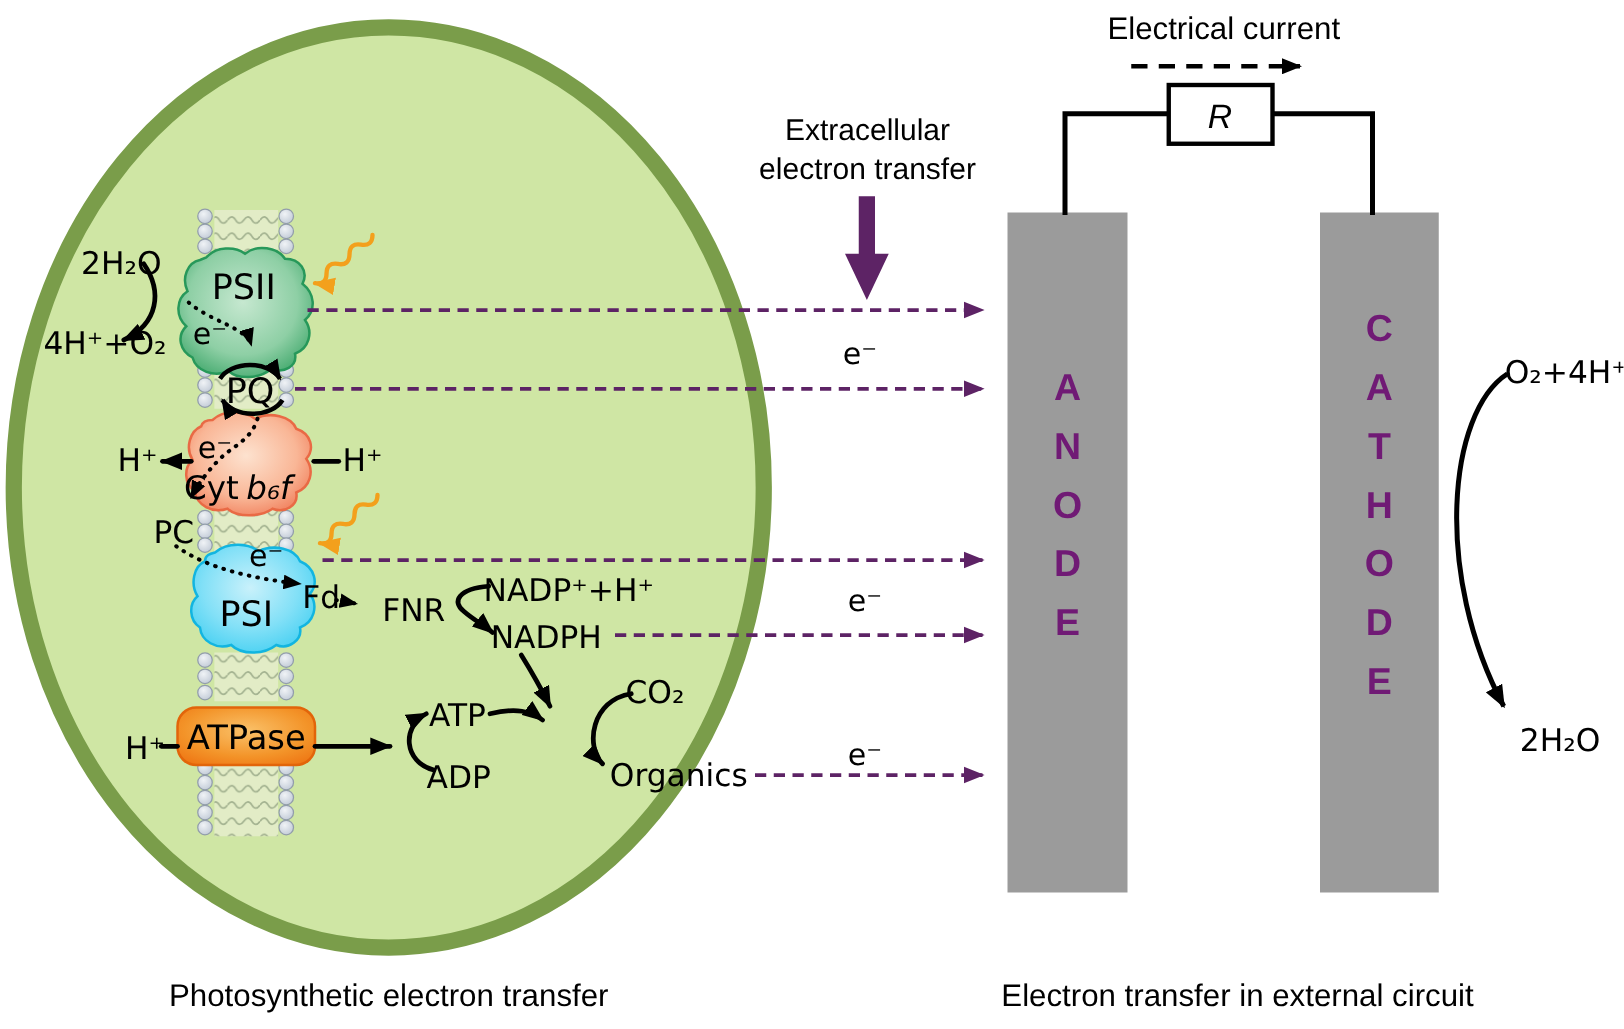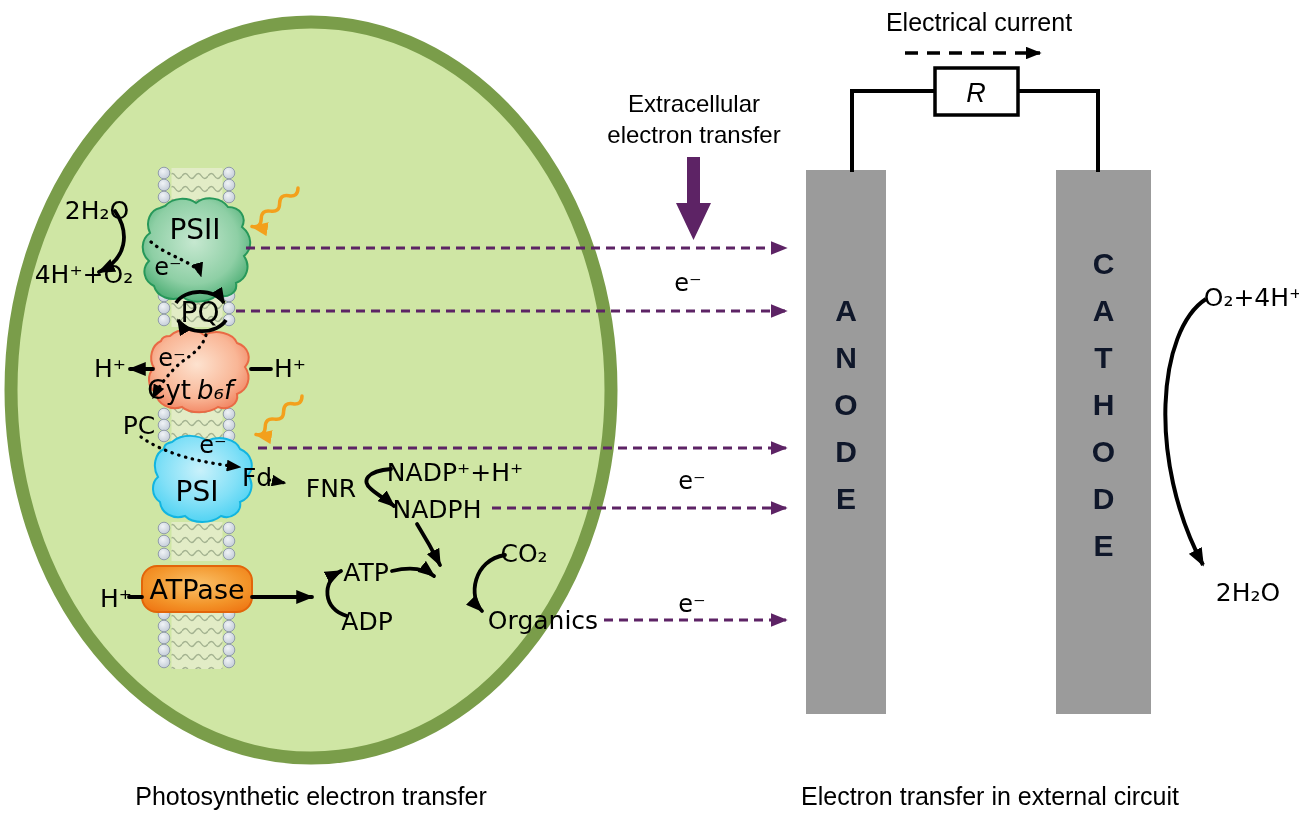--- a/index.html
+++ b/index.html
@@ -1,21 +1,21 @@
 <!DOCTYPE html>
 <html><head>
 <meta charset="utf-8">
 <style>
   html,body{margin:0;padding:0;background:#fff;}
   .canvas{position:relative;width:1299px;height:823px;background:#fff;overflow:hidden;
           font-family:"DejaVu Sans",sans-serif;}
   .electrode{position:absolute;background:#9b9b9b;display:flex;justify-content:center;}
-  .electrode.anode{left:806px;top:170px;width:80px;height:544px;}
+  .electrode.anode{left:806px;top:170px;width:96px;height:544px;}
   .electrode.cathode{left:1056px;top:170px;width:95px;height:544px;}
-  .vtext{width:30px;word-break:break-all;text-align:center;color:#0f172a;
+  .vtext{width:30px;word-break:break-all;text-align:center;color:#701a75;
          font-family:"Liberation Sans",sans-serif;font-weight:bold;
          font-size:30px;line-height:47px;}
   .anode .vtext{margin-top:117px;}
   .cathode .vtext{margin-top:70px;}
   svg.overlay{position:absolute;left:0;top:0;z-index:2;pointer-events:none;}
   .lbl{font-family:"DejaVu Sans",sans-serif;fill:#000;}
   .lbl-sans{font-family:"Liberation Sans",sans-serif;fill:#000;}
 </style>
 </head>
 <body>

